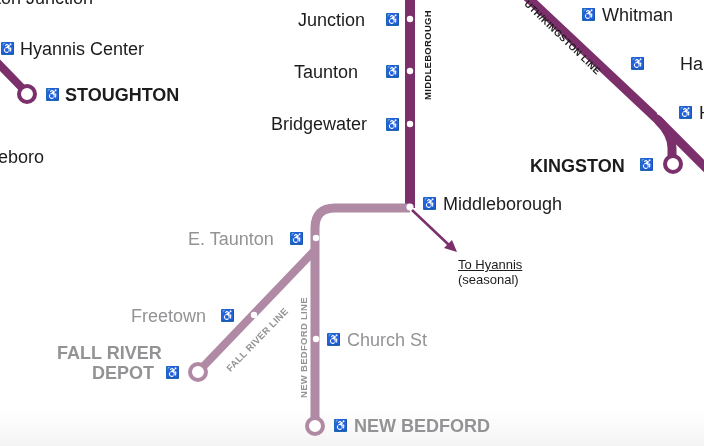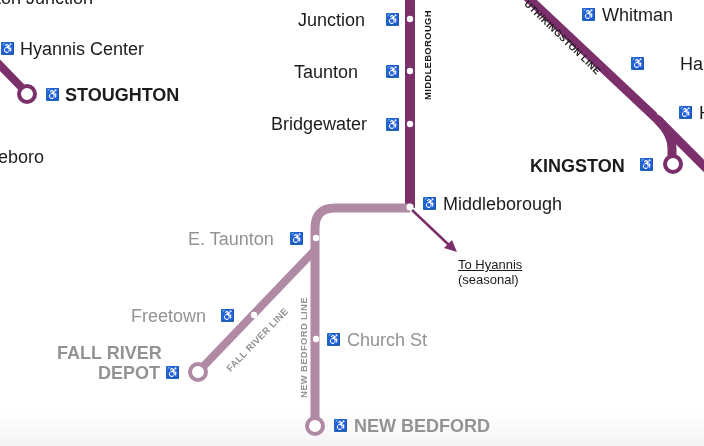--- a/index.html
+++ b/index.html
@@ -95,18 +95,18 @@
 <div class="acc" style="left:679px;top:106px;">♿</div>
 <div class="lbl" style="left:699px;top:103px;">H</div>
 <div class="lbl bold" style="left:530px;top:156px;">KINGSTON</div>
 <div class="acc" style="left:640px;top:158px;">♿</div>
 
 <div class="lbl muted" style="left:188px;top:229px;">E. Taunton</div>
 <div class="acc" style="left:290px;top:232px;">♿</div>
 <div class="lbl muted" style="left:131px;top:306px;">Freetown</div>
 <div class="acc" style="left:221px;top:309px;">♿</div>
 <div class="lbl muted bold" style="left:47px;top:343px;margin-left:10px;">FALL RIVER</div>
-<div class="lbl muted bold" style="left:92px;top:363px;margin-left:6px;">DEPOT</div>
+<div class="lbl muted bold" style="left:92px;top:363px;">DEPOT</div>
 <div class="acc" style="left:166px;top:366px;">♿</div>
 <div class="acc" style="left:327px;top:333px;">♿</div>
 <div class="lbl muted" style="left:347px;top:330px;">Church St</div>
 <div class="acc" style="left:334px;top:419px;">♿</div>
 <div class="lbl muted bold" style="left:354px;top:416px;">NEW BEDFORD</div>
 
 </body></html>

